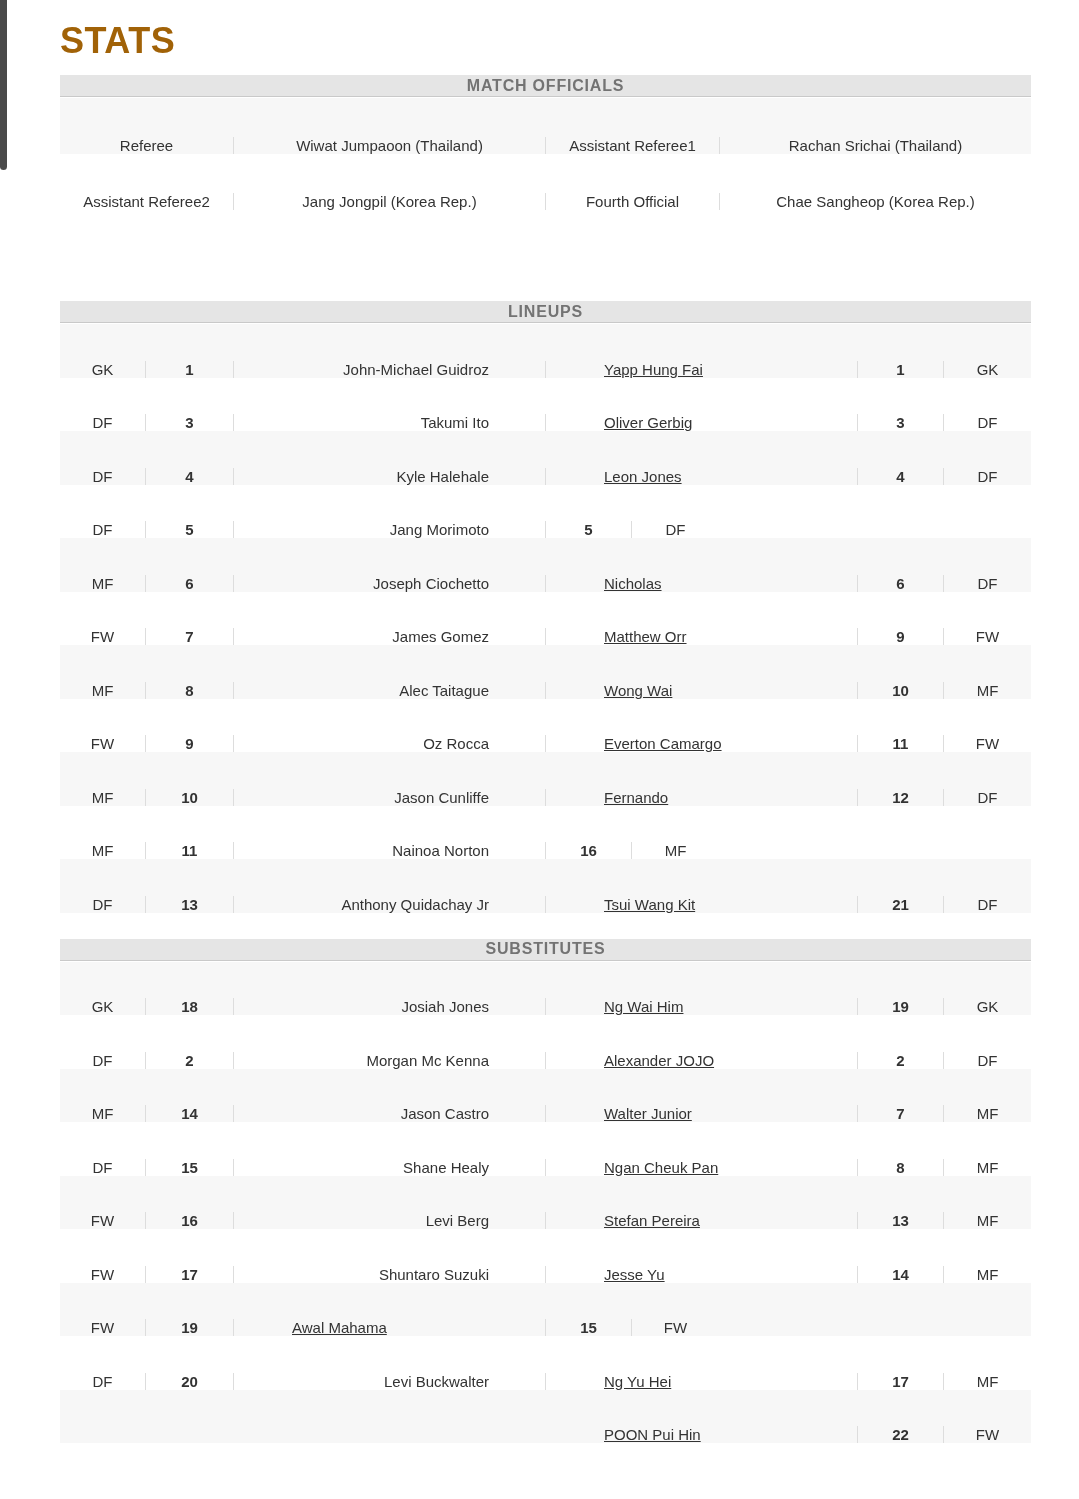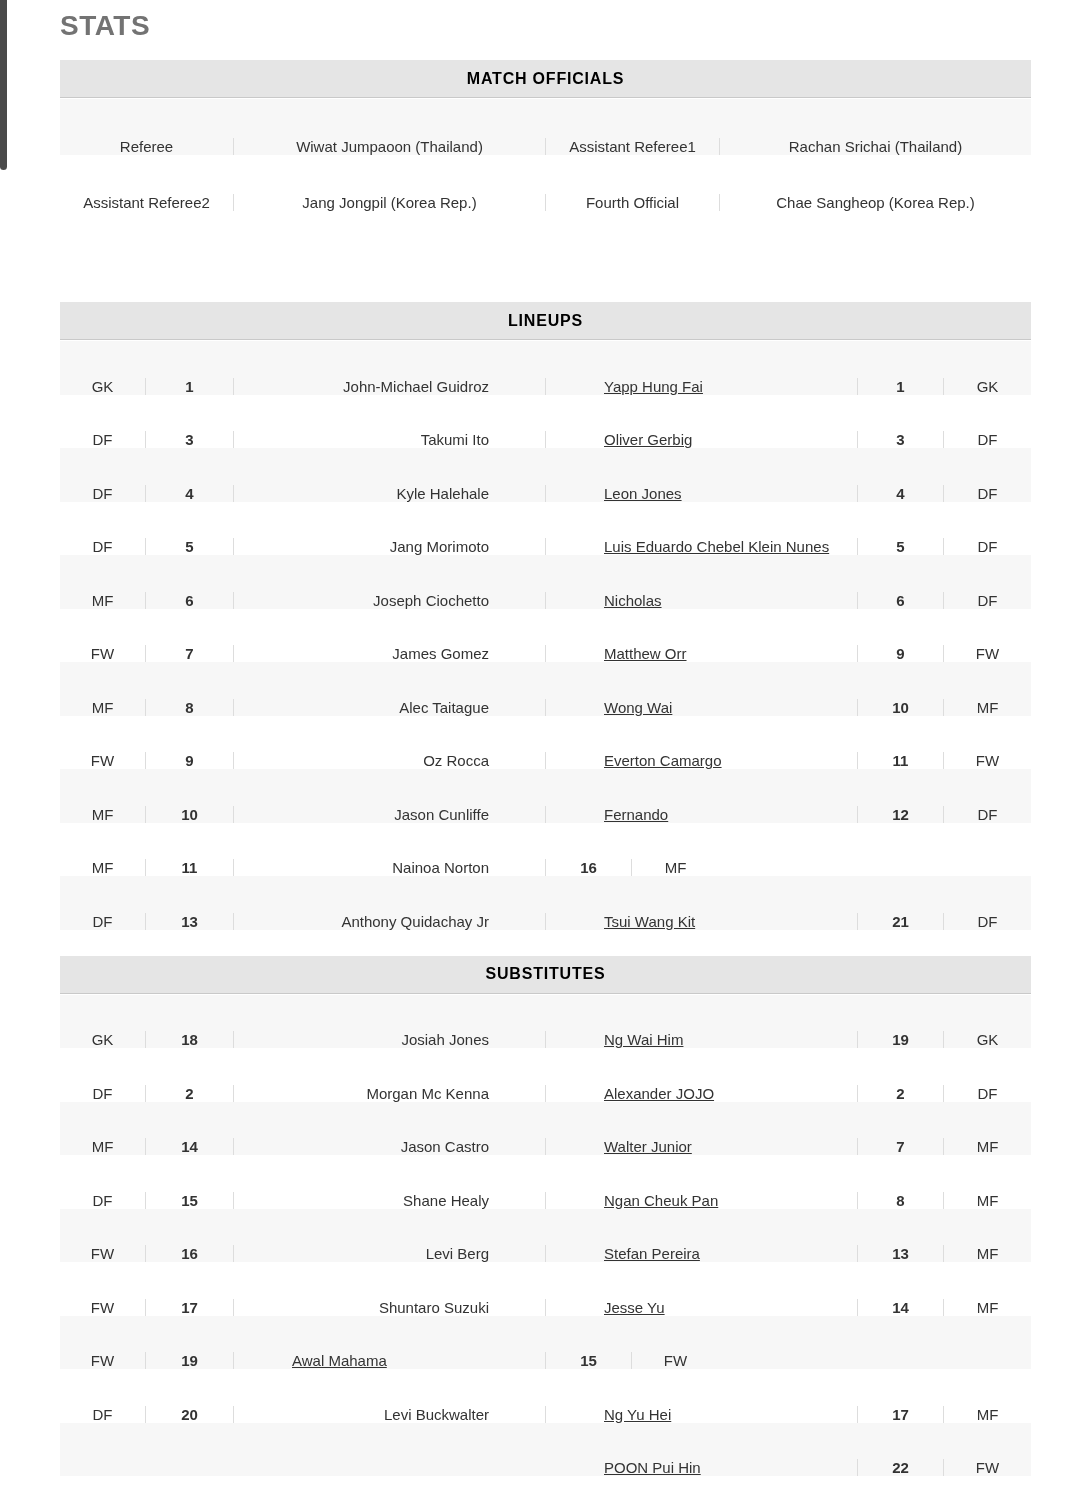--- a/index.html
+++ b/index.html
@@ -28,40 +28,40 @@
   }
 
   .page {
     position: absolute;
     left: 60px;
     top: 0;
     width: 971px;
   }
 
   .page-title {
-    margin: 9px 0 17px 0;
-    font-size: 28px;
+    margin: 24px 0 17px 0;
+    font-size: 36px;
     line-height: 34px;
     font-weight: bold;
     letter-spacing: 0.5px;
-    color: #737373;
+    color: #a16207;
   }
 
   .section-header {
-    height: 38px;
+    height: 22px;
     background: #e5e5e5;
     border-bottom: 1px solid #c9c9c9;
     margin-bottom: 1px;
     display: flex;
     align-items: center;
     justify-content: center;
     font-size: 16px;
     font-weight: bold;
     letter-spacing: 0.8px;
-    color: #000000;
+    color: #737373;
   }
 
   .gap-officials-lineups { height: 91px; }
   .gap-lineups-subs { height: 26px; }
 
   .trow {
     display: flex;
     align-items: flex-end;
   }
   .trow.stripe { background: #f7f7f7; }
@@ -146,21 +146,20 @@
           <div class="cell c-num bdr">4</div>
           <div class="cell c-name-home bdr">Kyle Halehale</div>
           <div class="cell c-name-away bdr">Leon Jones</div>
           <div class="cell c-num2 bdr">4</div>
           <div class="cell c-pos2">DF</div>
         </div>
         <div class="trow">
           <div class="cell c-pos bdr">DF</div>
           <div class="cell c-num bdr">5</div>
           <div class="cell c-name-home bdr">Jang Morimoto</div>
-          <div class="cell c-name-away bdr">Luis Eduardo Chebel Klein Nunes</div>
           <div class="cell c-num2 bdr">5</div>
           <div class="cell c-pos2">DF</div>
         </div>
         <div class="trow stripe">
           <div class="cell c-pos bdr">MF</div>
           <div class="cell c-num bdr">6</div>
           <div class="cell c-name-home bdr">Joseph Ciochetto</div>
           <div class="cell c-name-away bdr">Nicholas</div>
           <div class="cell c-num2 bdr">6</div>
           <div class="cell c-pos2">DF</div>

